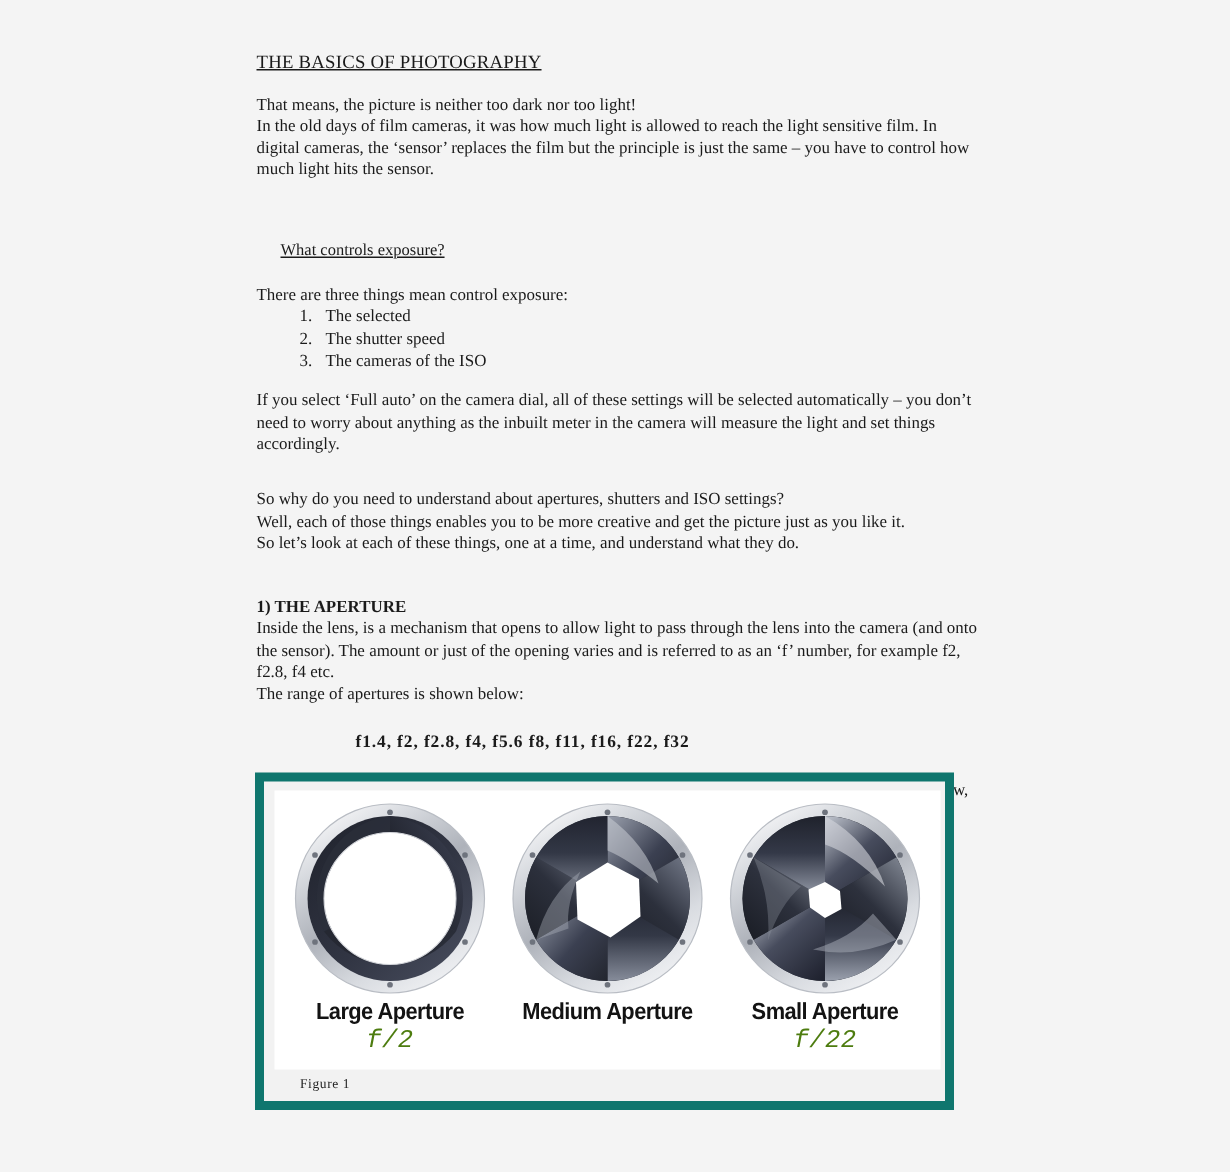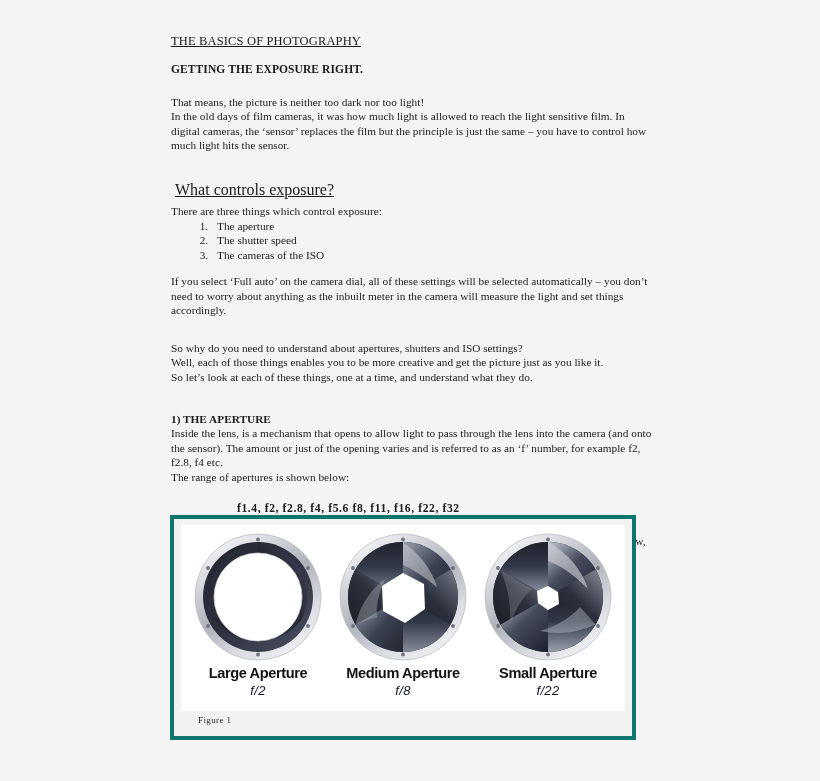--- a/index.html
+++ b/index.html
@@ -42,23 +42,23 @@
 
   .para {
     font-size: 11.3px;
     line-height: 1.28;
     margin: 0 0 12px 0;
     text-align: left;
   }
   .para.tight { margin-bottom: 0; }
 
   .underline-head {
-    font-size: 16px;
+    font-size: 11px;
     line-height: 1.28;
-    margin: 4px;
+    margin: 16px;
     text-decoration: underline;
   }
 
   ol.controls {
     margin: 0 0 0 0;
     padding-left: 40px;
     font-size: 11.3px;
     line-height: 1.32;
   }
   ol.controls li {
@@ -83,21 +83,21 @@
   .spacer-sm { height: 11px; }
   .spacer-md { height: 16px; }
 
   
   #figure-box {
     position: absolute;
     left: 170px;
     top: 515px;
     width: 466px;
     height: 225px;
-    border: 4px solid #0f766e;
+    border: 6px solid #0f766e;
     background: #f2f2f2;
     box-sizing: border-box;
   }
   .fig-inner {
     position: absolute;
     left: 7px;
     top: 6px;
     width: 444px;
     height: 186px;
     background: #ffffff;
@@ -121,56 +121,55 @@
     font-family: "Liberation Sans", "DejaVu Sans", sans-serif;
     font-weight: bold;
     font-size: 15.5px;
     letter-spacing: -0.4px;
     color: #131313;
     margin-top: 1px;
     white-space: nowrap;
     transform: scaleX(0.94);
   }
   .ap-fnum {
-    font-family: Liberation Sans, sans-serif;
+    font-family: Liberation Mono, monospace;
     font-style: italic;
-    font-size: 13px;
-    color: #0f172a;
+    font-size: 17px;
+    color: #4d7c0f;
     margin-top: 1px;
     letter-spacing: 0.3px;
   }
   .fig-caption {
     position: absolute;
     left: 24px;
     top: 196px;
     font-size: 9px;
     font-family: "Liberation Serif", "DejaVu Serif", serif;
     color: #242424;
     letter-spacing: 0.4px;
   }
 </style>
 </head>
 <body>
 
 <div id="page">
 
   <h1 class="doc-title">THE BASICS OF PHOTOGRAPHY</h1>
 
-  <h2 class="section-head">GETTING THE EXPOSURE RIGHT.</h2>
 
   <p class="para" style="white-space:pre-line">That means, the picture is neither too dark nor too light!
 In the old days of film cameras, it was how much light is allowed to reach the light sensitive film. In digital cameras, the ‘sensor’ replaces the film but the principle is just the same – you have to control how much light hits the sensor.</p>
 
   <div class="spacer-sm"></div>
 
   <p class="underline-head">What controls exposure?</p>
-  <p class="para tight">There are three things which control exposure:</p>
+  <p class="para tight">There are three things mean control exposure:</p>
 
   <ol class="controls">
-    <li>The aperture</li>
+    <li>The selected</li>
     <li>The shutter speed</li>
     <li>The cameras of the ISO</li>
   </ol>
 
 
   <div class="spacer-sm"></div>
 
   <p class="para">If you select ‘Full auto’ on the camera dial, all of these settings will be selected automatically – you don’t need to worry about anything as the inbuilt meter in the camera will measure the light and set things accordingly.</p>
 
   <div class="spacer-sm"></div>
@@ -285,21 +284,20 @@
           <polygon points="66,42 87,53 88,78 68,92 46,80 45,55" fill="#ffffff"></polygon>
 
           <circle cx="66" cy="8.5" r="1.9" fill="#6e737d"></circle>
           <circle cx="116" cy="37" r="1.9" fill="#6e737d"></circle>
           <circle cx="116" cy="95" r="1.9" fill="#6e737d"></circle>
           <circle cx="66" cy="123.5" r="1.9" fill="#6e737d"></circle>
           <circle cx="16" cy="95" r="1.9" fill="#6e737d"></circle>
           <circle cx="16" cy="37" r="1.9" fill="#6e737d"></circle>
         </svg>
         <div class="ap-label">Medium Aperture</div>
-        <div class="ap-fnum">f/8</div>
       </div>
 
       <div class="aperture-cell">
         <svg width="132" height="132" viewBox="0 0 132 132">
           <defs>
             <linearGradient id="ringC" x1="0.18" y1="0" x2="0.82" y2="1">
               <stop offset="0%" stop-color="#fbfbfc"></stop>
               <stop offset="22%" stop-color="#d6d9de"></stop>
               <stop offset="48%" stop-color="#aeb2ba"></stop>
               <stop offset="74%" stop-color="#d9dce1"></stop>

